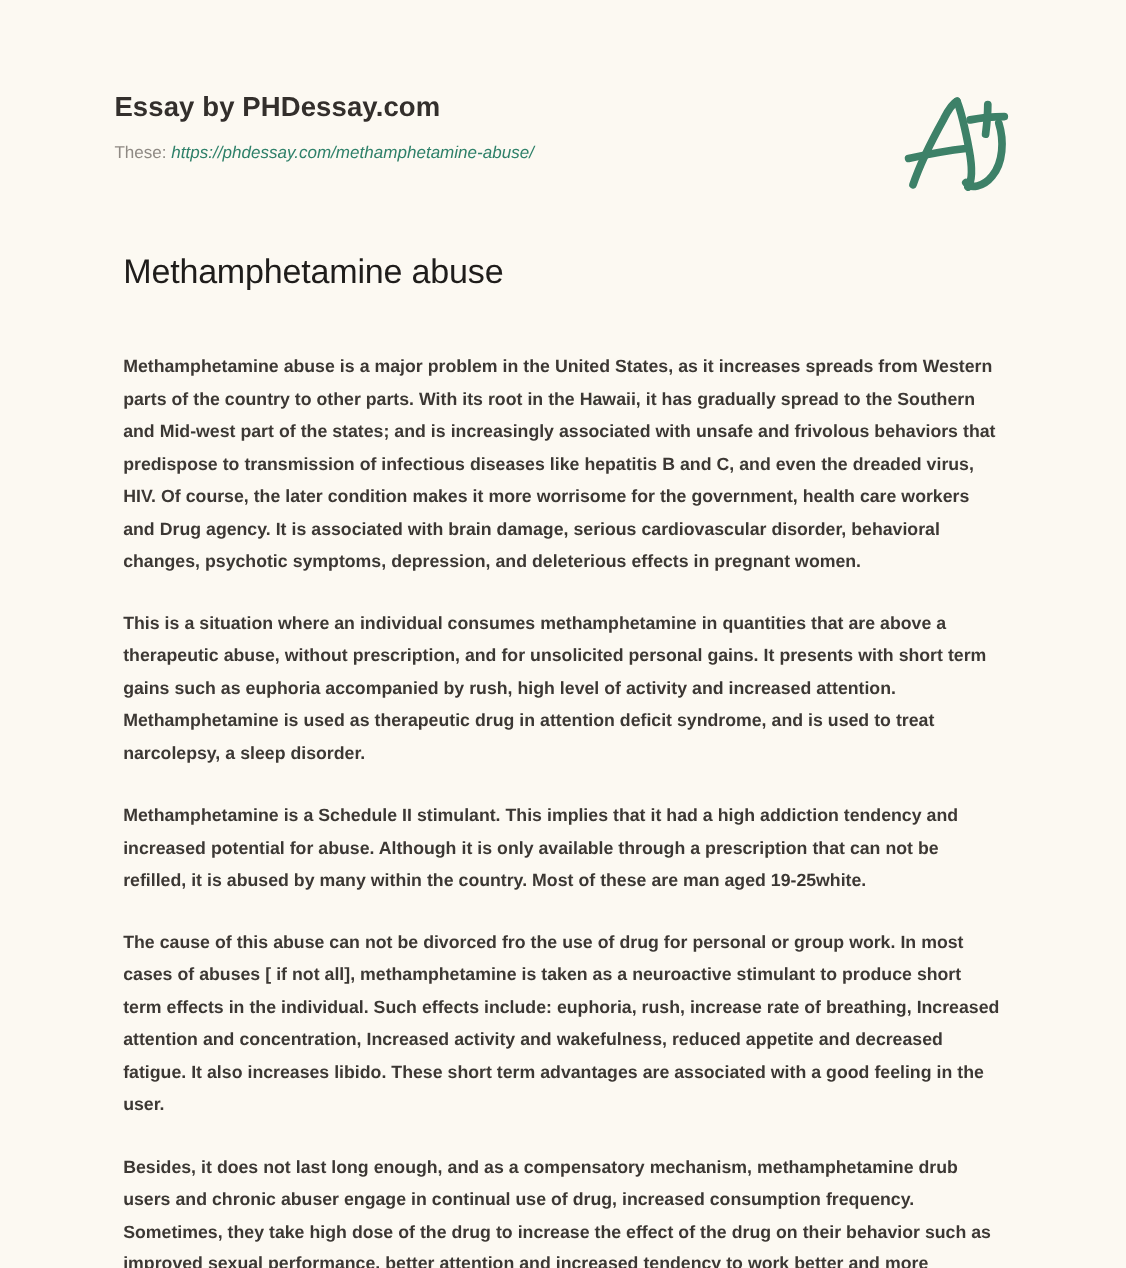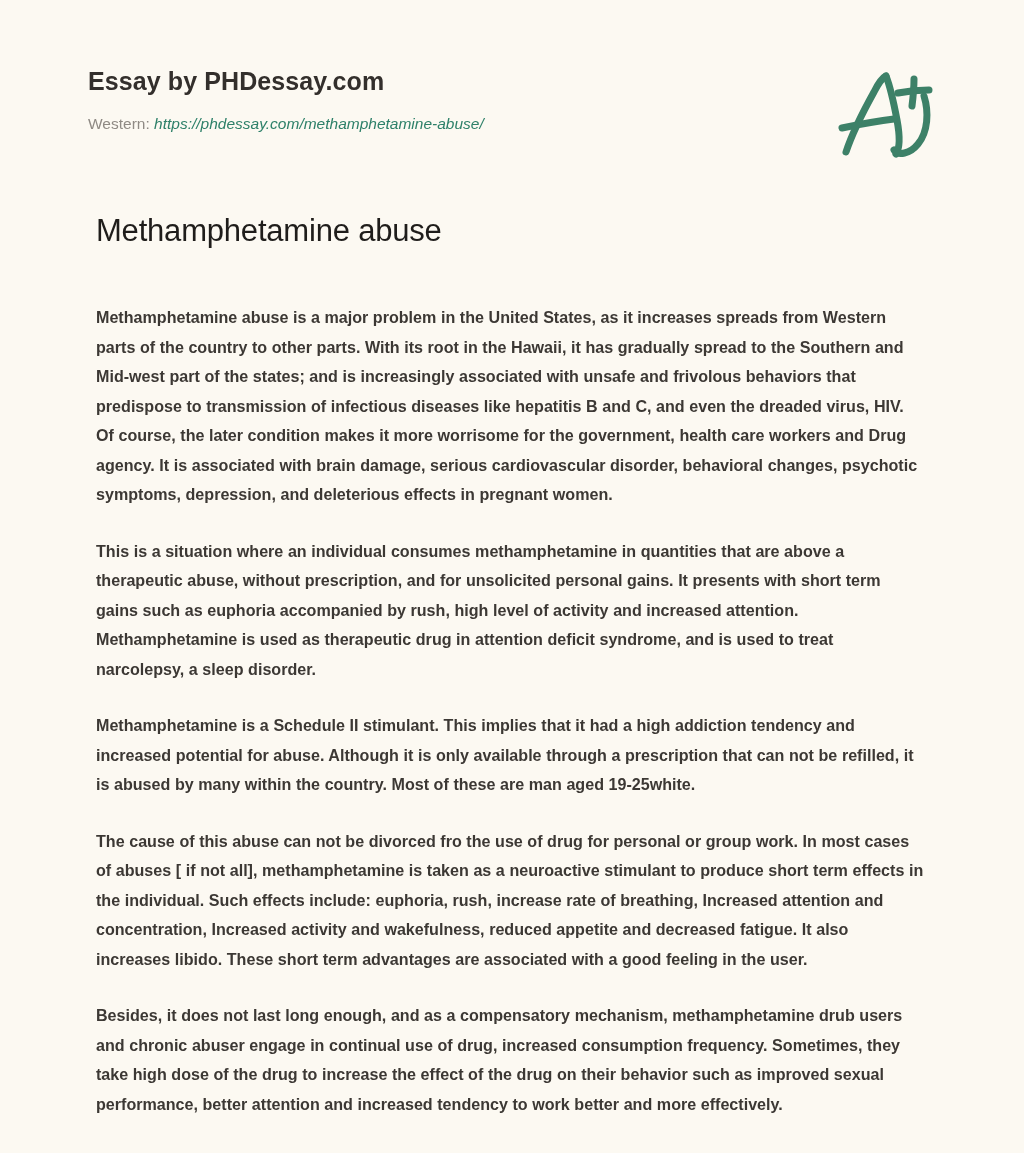--- a/index.html
+++ b/index.html
@@ -11,21 +11,21 @@
     height: 1153px;
     background: #fcf9f2;
     font-family: "Liberation Sans", sans-serif;
     overflow: hidden;
   }
   .page {
     position: relative;
     width: 1024px;
     height: 1153px;
     box-sizing: border-box;
-    padding: 0;
+    padding: 16px;
   }
 
   
   .header {
     position: relative;
     padding: 68px 88px 0 88px;
     height: 140px;
     box-sizing: border-box;
   }
   .brand-line {
@@ -90,21 +90,21 @@
 </style>
 </head>
 <body>
 
 <div class="page">
 
   <div class="header">
     <div class="brand-line">Essay by PHDessay.com</div>
 
     <div class="source-line">
-      <span>Western:</span>
+      <span>These:</span>
       <a class="source-link" href="#">https://phdessay.com/methamphetamine-abuse/</a>
     </div>
 
     <div class="logo">
       <svg viewBox="0 0 108 96" xmlns="http://www.w3.org/2000/svg" fill="none" stroke="#3d8168" stroke-linecap="round" stroke-linejoin="round">
 
         <path d="M14 86 C20 68, 32 44, 42 26 C46 18, 50 12, 54 10" stroke-width="7"></path>
 
         <path d="M54 10 C58 20, 62 38, 65 54 C68 70, 68 82, 64 88" stroke-width="7"></path>
 

